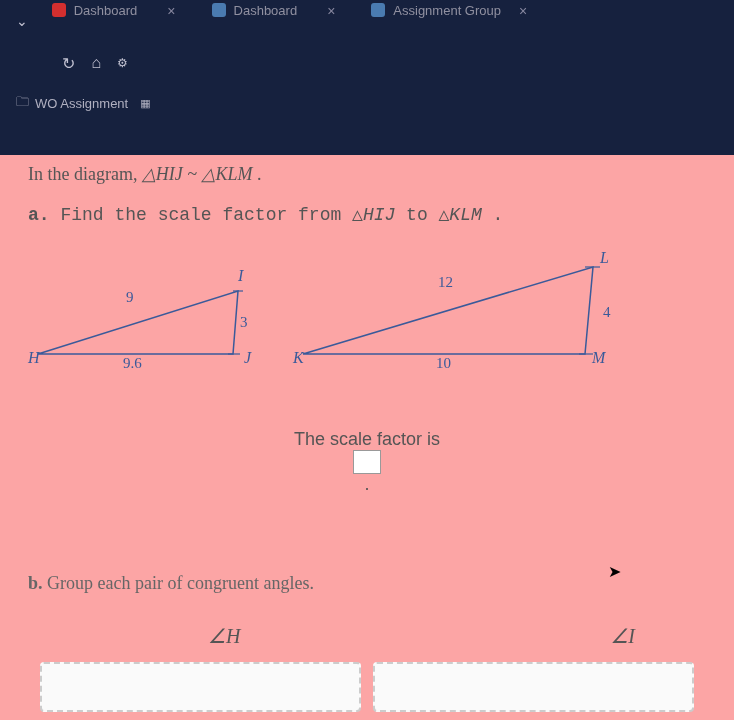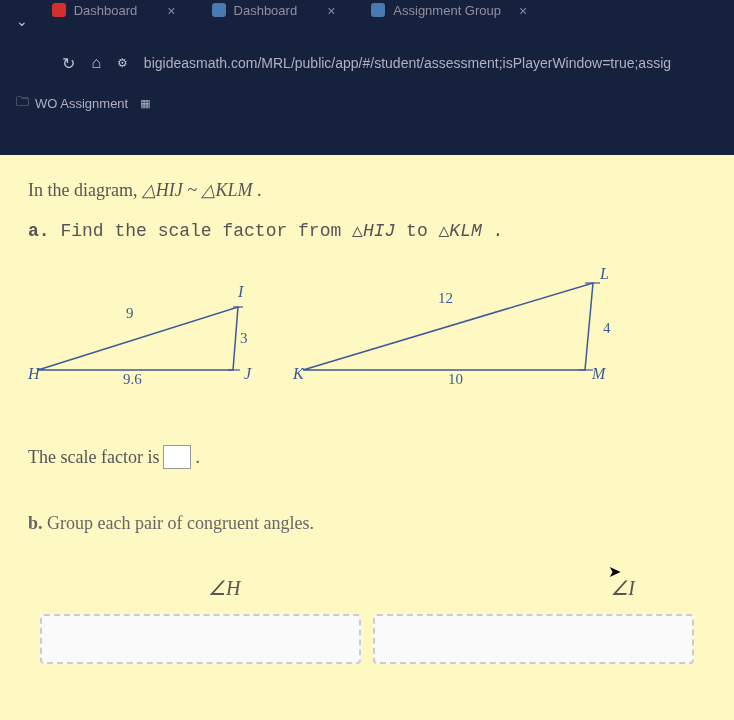--- a/index.html
+++ b/index.html
@@ -71,23 +71,23 @@
       gap: 12px;
     }
     .bookmark-item {
       color: #b0b0c0;
       font-size: 13px;
       display: flex;
       align-items: center;
       gap: 6px;
     }
     .content-area {
-      background: #fef9c3;
+      background: #fca5a5;
       height: 565px;
-      padding: 24px 28px;
+      padding: 8px 28px;
       color: #444;
     }
     .prompt-text {
       font-size: 18px;
       color: #555;
       margin-bottom: 18px;
       font-family: 'Times New Roman', serif;
     }
     .part-a {
       font-size: 18px;
@@ -114,38 +114,39 @@
     }
     .side-label {
       position: absolute;
       font-family: 'Times New Roman', serif;
       font-size: 15px;
       color: #3a5a9a;
     }
     .scale-factor-line {
       font-size: 18px;
       color: #555;
-      margin-bottom: 44px;
-      font-family: Liberation Serif, serif;
-      display: flex;
-      align-items: center;
+      margin-bottom: 78px;
+      font-family: Liberation Sans, sans-serif;
+      display: flex;
+      align-items: center;
+      flex-direction: column;
     }
     .answer-box {
       display: inline-block;
       width: 28px;
       height: 24px;
       border: 1px solid #999;
       background: #fff;
       margin: 0 4px;
       vertical-align: middle;
     }
     .part-b {
       font-size: 18px;
       color: #666;
-      margin-bottom: 42px;
+      margin-bottom: 30px;
       font-family: 'Times New Roman', serif;
     }
     .angle-row {
       display: flex;
       padding: 0 40px;
       margin-bottom: 14px;
     }
     .angle-label {
       font-style: italic;
       font-family: 'Times New Roman', serif;
@@ -195,21 +196,20 @@
       <span class="tab-icon blue"></span>
       <span>Assignment Group</span>
       <span class="tab-close" style="margin-left:18px">×</span>
     </div>
   </div>
   <div class="address-bar">
     <span style="width:30px"></span>
     <span class="nav-icon">↻</span>
     <span class="nav-icon">⌂</span>
     <span class="nav-icon" style="font-size:12px">⚙</span>
-    <span class="url-text">bigideasmath.com/MRL/public/app/#/student/assessment;isPlayerWindow=true;assig</span>
   </div>
   <div class="bookmarks-bar">
     <span class="bookmark-item">
       <span>🗀</span>
       <span>WO Assignment</span>
     </span>
     <span class="bookmark-item" style="font-size:11px">▦</span>
   </div>
 </div>
 
@@ -237,21 +237,21 @@
     <svg class="triangle-svg" width="320" height="120" style="left:265px;top:0">
       <polygon points="10,105 300,18 292,105" fill="none" stroke="#3a5a9a" stroke-width="1.5"></polygon>
       <line x1="292" y1="18" x2="307" y2="18" stroke="#3a5a9a" stroke-width="1.2"></line>
       <line x1="286" y1="105" x2="300" y2="105" stroke="#3a5a9a" stroke-width="1.2"></line>
     </svg>
     <span class="tri-label" style="left:265px;top:100px">K</span>
     <span class="tri-label" style="left:572px;top:0px">L</span>
     <span class="tri-label" style="left:564px;top:100px">M</span>
     <span class="side-label" style="left:410px;top:25px">12</span>
     <span class="side-label" style="left:575px;top:55px">4</span>
-    <span class="side-label" style="left:420px;top:106px">10</span>
+    <span class="side-label" style="left:408px;top:106px">10</span>
   </div>
 
   <div class="scale-factor-line">
     <span>The scale factor is </span>
     <span class="answer-box"></span>
     <span>.</span>
   </div>
 
   <div class="part-b">
     <span class="bold">b.</span><span>  Group each pair of congruent angles.</span>

